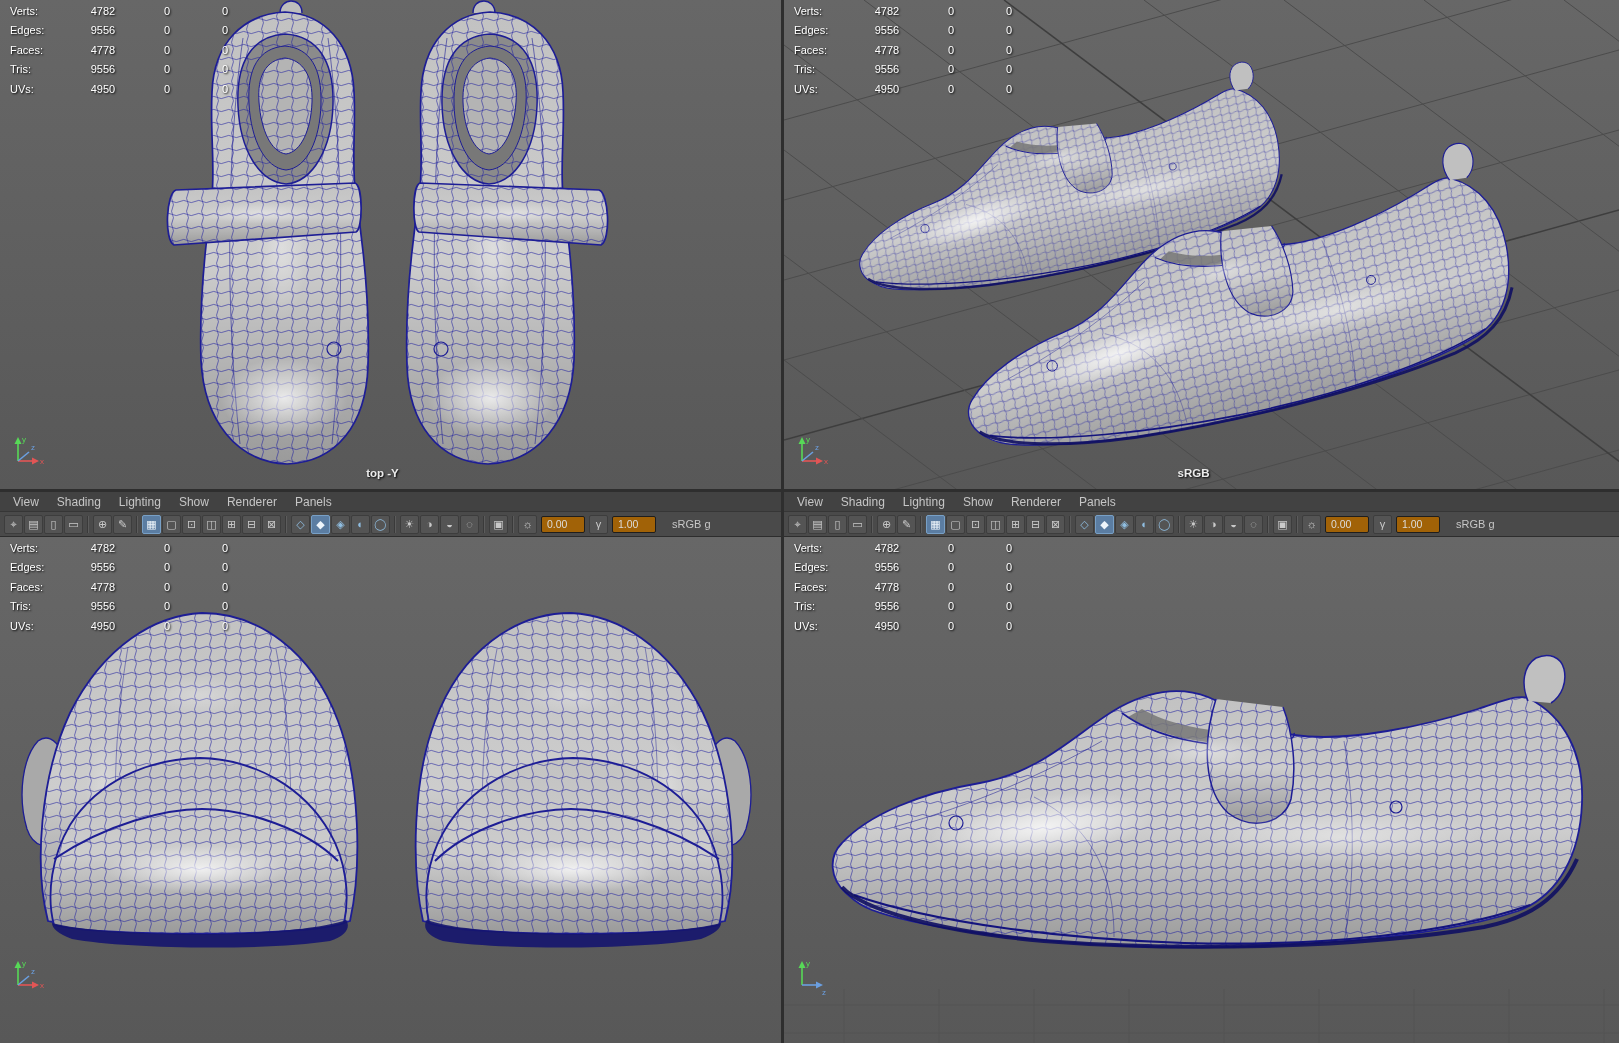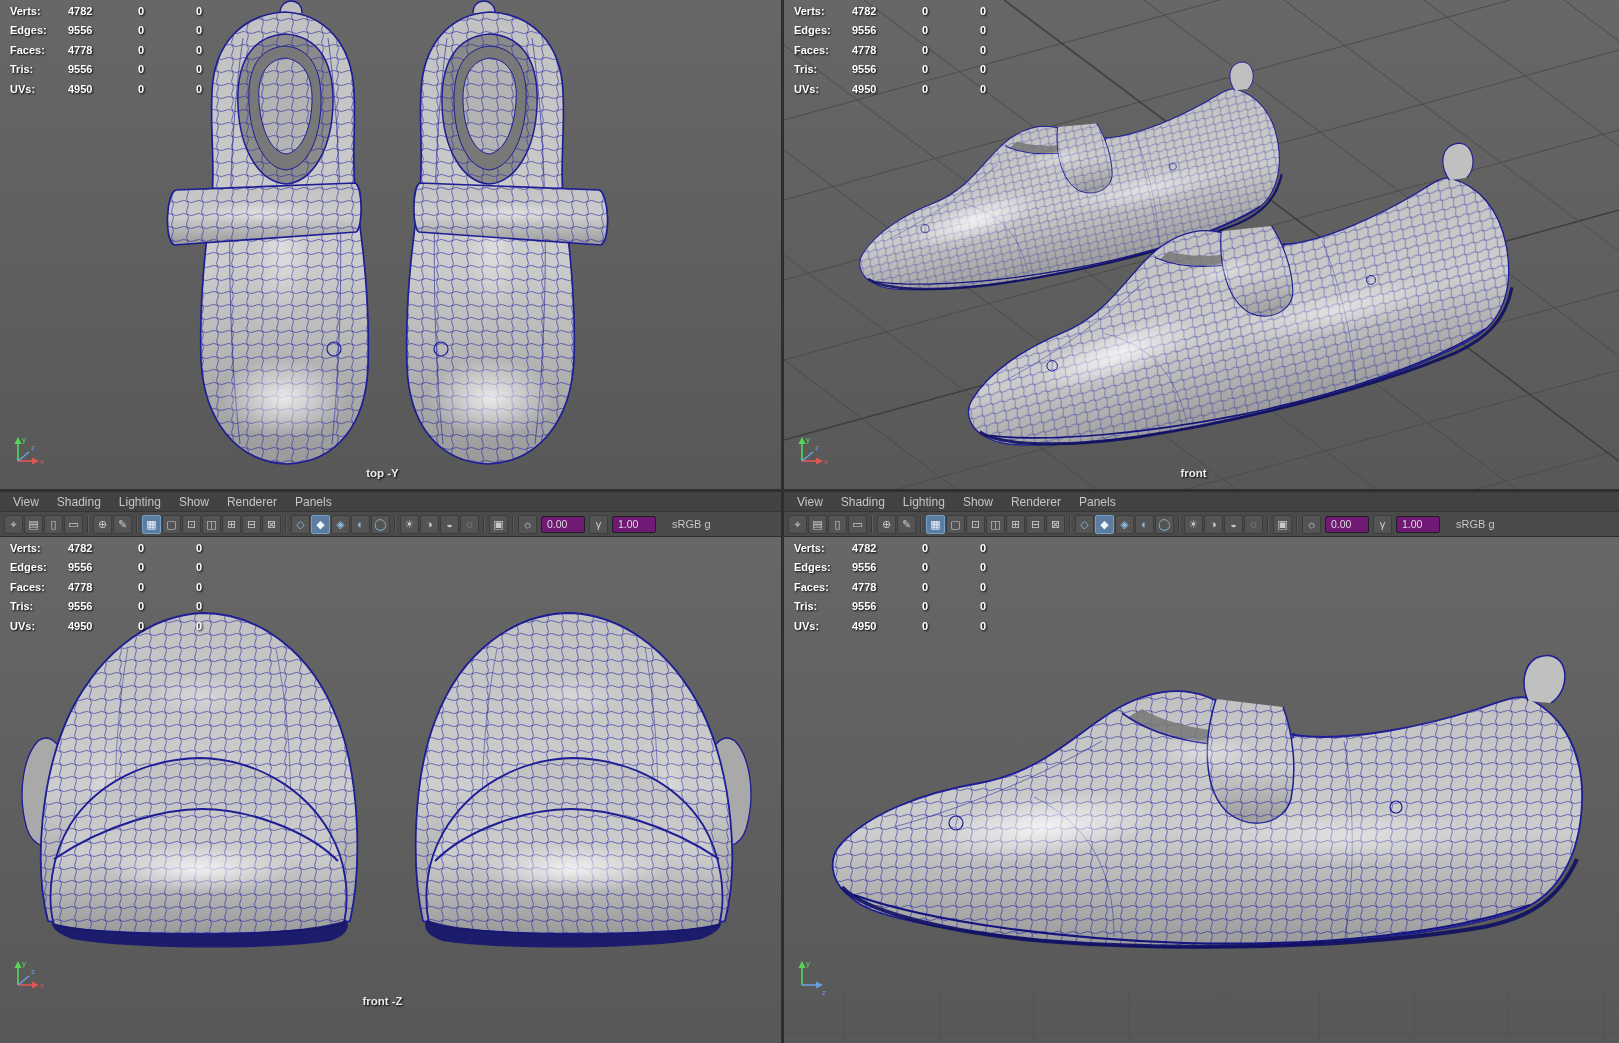--- a/index.html
+++ b/index.html
@@ -35,37 +35,37 @@
     border-radius:2px; color:#c9c9c9; font-size:11px; line-height:17px;
     text-align:center; display:inline-block; flex:0 0 auto; cursor:default;
   }
   .tb-btn.tint   { color:#8fbde0; }
   .tb-btn.active { background:#5b7da2; border-color:#78a0c6; color:#eef5fb; }
   .tb-sep {
     width:2px; height:17px; margin:0 3px; display:inline-block; flex:0 0 auto;
     background:#3a3a3a; border-right:1px solid #5c5c5c;
   }
   .tb-field {
-    min-width:44px; height:17px; background:#701a75; border:1px solid #1e1e1e;
+    min-width:44px; height:17px; background:#a16207; border:1px solid #1e1e1e;
     border-radius:2px; color:#dcdcdc; font-size:10.5px; line-height:15px;
     padding:0 5px; margin:0 3px; display:inline-block; flex:0 0 auto;
   }
   .tb-colorspace { color:#c6c6c6; font-size:11px; margin-left:12px; flex:0 0 auto; }
 
   .vp-body { position:relative; flex:1 1 auto; }
   .scene { position:absolute; left:0; top:0; }
 
   .hud { position:absolute; left:10px; top:2px; pointer-events:none; }
   .hud-row {
     display:grid; grid-template-columns:58px 70px 58px 58px;
-    line-height:19.4px; font-size:11px; font-weight:700; color:#fff;
+    line-height:19.4px; font-size:11px; font-weight:400; color:#fff;
     text-shadow:1px 1px 2px rgba(0,0,0,.95);
   }
   .hud-label { text-align:left; }
-  .hud-val   { text-align:left; }
+  .hud-val   { text-align:center; }
 
   .vp-label {
     position:absolute; left:0; right:16px; bottom:10px; text-align:center;
     color:#ebebeb; font-size:11.5px; font-weight:700;
     text-shadow:1px 1px 2px #000; pointer-events:none;
   }
   .vp-low .vp-label { bottom:36px; }
 
   .axis { position:absolute; left:10px; bottom:14px; pointer-events:none; }
   .vp-low .axis { bottom:44px; }
@@ -252,21 +252,21 @@
           <span class="hud-val">0</span>
           <span class="hud-val">0</span>
         </div>
         <div class="hud-row">
           <span class="hud-label">UVs:</span>
           <span class="hud-val">4950</span>
           <span class="hud-val">0</span>
           <span class="hud-val">0</span>
         </div>
       </div>
-    <div class="vp-label">front</div>
+    <div class="vp-label">sRGB</div>
     <div class="axis">
       <svg width="36" height="38" viewBox="0 0 36 38">
         <line x1="8" y1="28" x2="8" y2="10" stroke="#57d957" stroke-width="1.6"></line>
         <path d="M8,4 L4.5,11 L11.5,11 Z" fill="#57d957"></path>
         <line x1="8" y1="28" x2="24" y2="28" stroke="#e25555" stroke-width="1.6"></line>
         <path d="M29,28 L22,24.5 L22,31.5 Z" fill="#e25555"></path>
         <line x1="8" y1="28" x2="19" y2="19" stroke="#6b9fe0" stroke-width="1.6"></line>
         <text x="12" y="9" font-size="8" fill="#57d957">y</text>
         <text x="30" y="31" font-size="8" fill="#e25555">x</text>
         <text x="21" y="17" font-size="8" fill="#6b9fe0">z</text>
@@ -382,21 +382,20 @@
             <span class="hud-val">0</span>
             <span class="hud-val">0</span>
           </div>
           <div class="hud-row">
             <span class="hud-label">UVs:</span>
             <span class="hud-val">4950</span>
             <span class="hud-val">0</span>
             <span class="hud-val">0</span>
           </div>
         </div>
-      <div class="vp-label">front -Z</div>
       <div class="axis">
         <svg width="36" height="38" viewBox="0 0 36 38">
           <line x1="8" y1="28" x2="8" y2="10" stroke="#57d957" stroke-width="1.6"></line>
           <path d="M8,4 L4.5,11 L11.5,11 Z" fill="#57d957"></path>
           <line x1="8" y1="28" x2="24" y2="28" stroke="#e25555" stroke-width="1.6"></line>
           <path d="M29,28 L22,24.5 L22,31.5 Z" fill="#e25555"></path>
           <line x1="8" y1="28" x2="19" y2="19" stroke="#6b9fe0" stroke-width="1.6"></line>
           <text x="12" y="9" font-size="8" fill="#57d957">y</text>
           <text x="30" y="31" font-size="8" fill="#e25555">x</text>
           <text x="21" y="17" font-size="8" fill="#6b9fe0">z</text>

